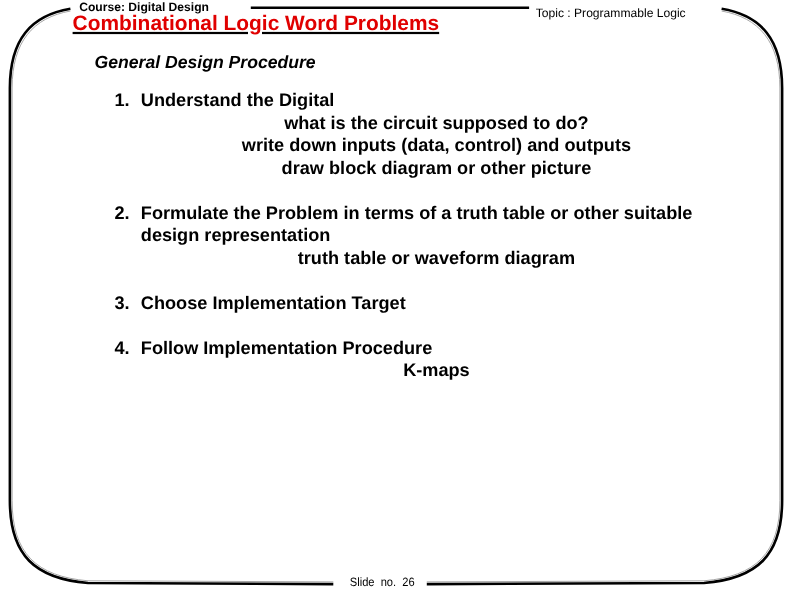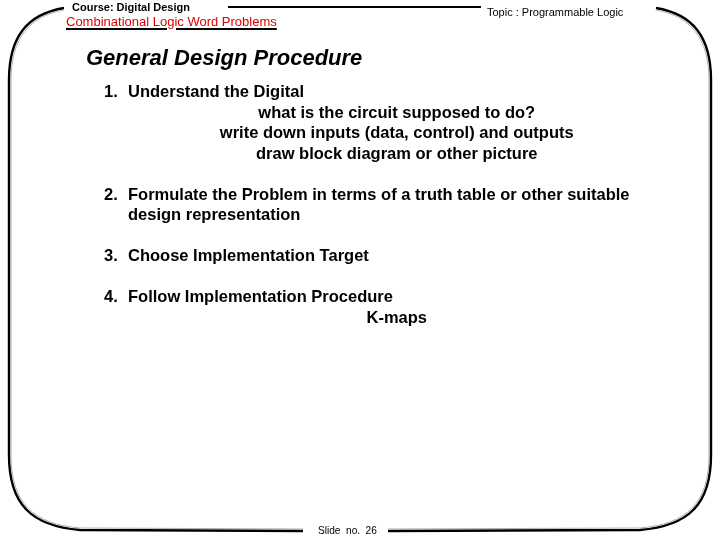--- a/index.html
+++ b/index.html
@@ -37,33 +37,33 @@
       top: 6px;
       font-size: 11px;
       font-weight: normal;
       line-height: 13px;
       white-space: nowrap;
     }
     .title {
       position: absolute;
       left: 66px;
       top: 12px;
-      font-size: 13px;
-      font-weight: normal;
+      font-size: 19px;
+      font-weight: bold;
       line-height: 20px;
       text-decoration: underline;
       text-decoration-thickness: 1.5px;
       text-underline-offset: 2px;
       white-space: nowrap;
     }
     .subtitle {
       position: absolute;
       left: 86px;
       top: 48px;
-      font-size: 22px;
+      font-size: 16px;
       font-weight: bold;
       font-style: italic;
       line-height: 20px;
       white-space: nowrap;
     }
     .content {
       position: absolute;
       left: 104px;
       top: 81px;
       font-size: 16.5px;
@@ -138,20 +138,21 @@
     <div class="sub">write down inputs (data, control) and outputs</div>
     <div class="sub">draw block diagram or other picture</div>
   </div>
 
   <div class="item">
     <div class="item-head">
       <span class="num">2.</span>
       <span>Formulate the Problem in terms of a truth table or other suitable</span>
     </div>
     <div class="cont">design representation</div>
+    <div class="sub">truth table or waveform diagram</div>
   </div>
 
   <div class="item">
     <div class="item-head">
       <span class="num">3.</span>
       <span>Choose Implementation Target</span>
     </div>
   </div>
 
   <div class="item">

